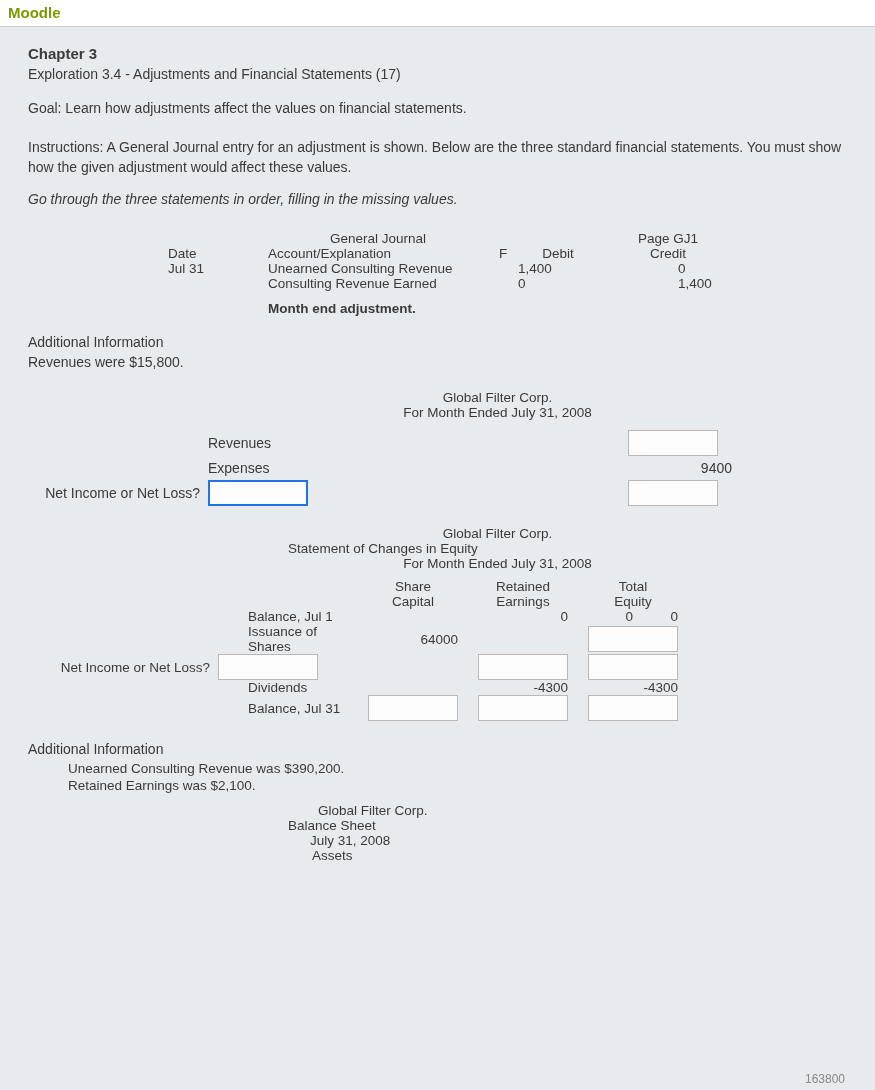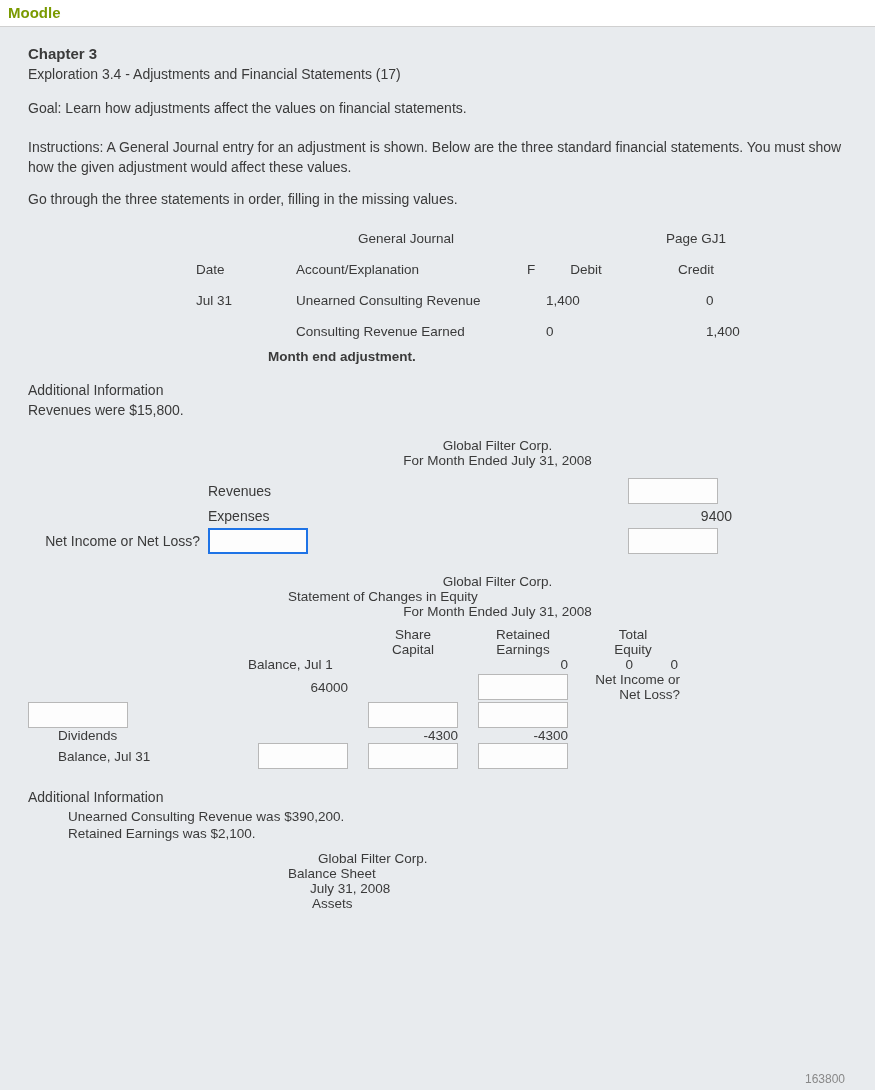--- a/index.html
+++ b/index.html
@@ -19,24 +19,24 @@
   font-weight: bold;
   font-size: 15px;
 }
 .page {
   padding: 18px 28px 10px 28px;
 }
 .chapter-title { font-weight: bold; font-size: 15px; margin-bottom: 4px; }
 .exploration { font-size: 14px; margin-bottom: 18px; }
 .goal { font-size: 14px; margin-bottom: 22px; }
 .instructions { font-size: 14px; margin-bottom: 14px; line-height: 1.4; }
-.order-note { font-size: 14px; margin-bottom: 24px; }
+.order-note { font-size: 14px; margin-bottom: 24px; font-style: italic; }
 
 .gj-wrap { margin: 0 0 18px 140px; }
-.gj-grid { display: grid; grid-template-columns: 100px 220px 30px 80px 80px 60px; row-gap: 16px; font-size: 13.5px; margin-left: 28px; }
+.gj-grid { display: grid; grid-template-columns: 100px 220px 30px 80px 80px 60px; row-gap: 0; font-size: 13.5px; }
 .gj-center { text-align: center; }
 .gj-right { }
 .gj-note { font-size: 13.5px; margin: 10px 0 0 100px; font-weight: bold; }
 
 .section-h { font-size: 14px; margin-bottom: 4px; }
 .indent { font-size: 14px; margin-bottom: 20px; }
 
 .is-wrap { margin-bottom: 20px; }
 .is-header { text-align: center; font-size: 13.5px; margin-left: 120px; margin-bottom: 10px; }
 .is-header .line1 { font-weight: normal; }
@@ -168,20 +168,21 @@
       <div class="eq-colh">Earnings</div>
       <div class="eq-colh">Equity</div>
 
       <div></div>
       <div class="eq-lbl">Balance, Jul 1</div>
       <div class="eq-num"></div>
       <div class="eq-num">0</div>
       <div class="eq-num"><span>0</span>&nbsp;&nbsp;&nbsp;&nbsp;&nbsp;&nbsp;&nbsp;&nbsp;&nbsp;&nbsp;<span>0</span></div>
 
       <div></div>
+      <div class="eq-lbl">Issuance of Shares</div>
       <div class="eq-num">64000</div>
       <div></div>
       <div class="eq-num"><input class="field small" value="" style=""></div>
 
       <div class="eq-lbl out">Net Income or Net Loss?</div>
       <div><input class="field" value="" style=""></div>
       <div></div>
       <div class="eq-num"><input class="field small" value="" style=""></div>
       <div class="eq-num"><input class="field small" value="" style=""></div>
 

